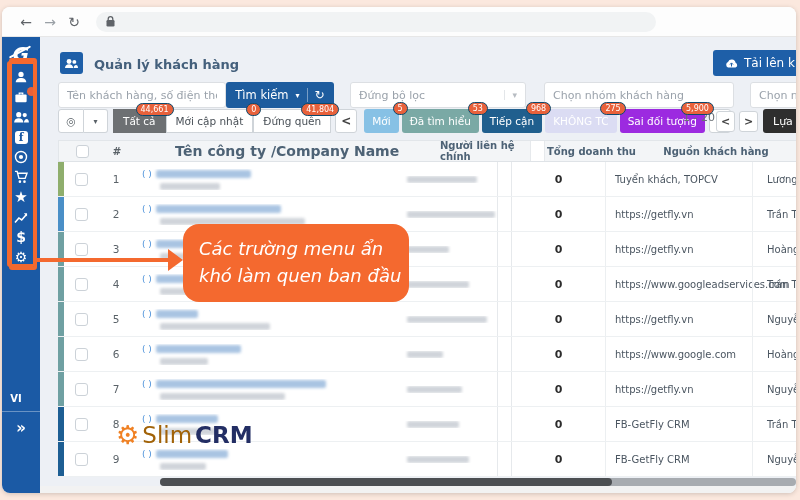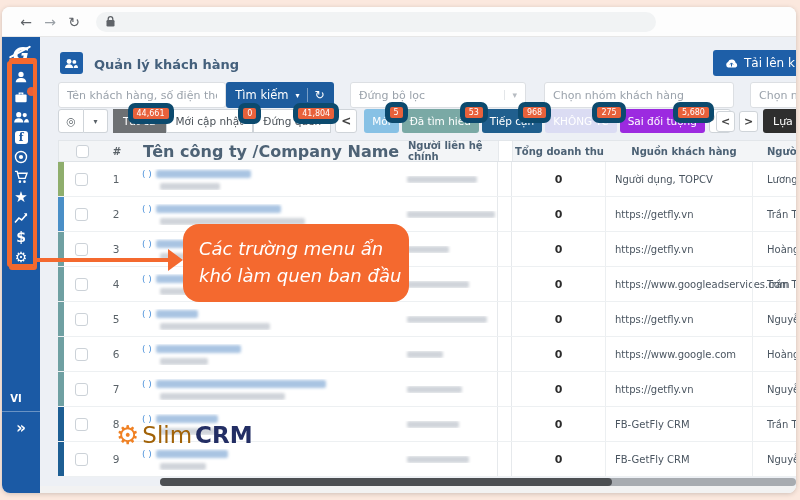--- a/index.html
+++ b/index.html
@@ -61,21 +61,21 @@
   .grp { display:flex; }
   .grp .sqbtn + .sqbtn { border-left:none; }
   .grp .sqbtn:first-child { border-radius:3px 0 0 3px; }
   .grp .sqbtn:last-child { border-radius:0 3px 3px 0; }
   .tab { position:relative; height:24px; border:1px solid #cfd4d9; background:#fff; color:#495057; font-size:10.5px;
          padding:0 9px; cursor:pointer; font-family:inherit; white-space:nowrap; }
   .tab.active { background:#6d7073; border-color:#6d7073; color:#fff; }
   .tabc { position:relative; height:24px; border:none; border-radius:3px; color:#fff; font-size:10.5px; padding:0 8px;
           margin-left:3px; cursor:pointer; font-family:inherit; white-space:nowrap; }
   .badge { position:absolute; top:-7px; right:-9px; background:#e8613b; color:#fff; font-size:8px; line-height:11px;
-           padding:0 4px; border-radius:7px; border:5px solid #0c4a6e; white-space:nowrap; z-index:3; }
+           padding:0 4px; border-radius:7px; border:1px solid #0c4a6e; white-space:nowrap; z-index:3; }
   .chevbtn { width:22px; height:24px; background:#fff; border:1px solid #cfd4d9; border-radius:3px; color:#444;
              font-weight:bold; font-size:12px; cursor:pointer; margin:0 4px; font-family:inherit; }
   .pag { position:absolute; top:74px; font-size:11px; color:#6a7075; }
   .pagbtn { position:absolute; top:74px; width:19px; height:21px; background:#fff; border:1px solid #cfd4d9; border-radius:3px;
             color:#444; font-size:11px; font-weight:bold; cursor:pointer; font-family:inherit; }
   .actbtn { position:absolute; left:761px; top:72px; height:24px; background:#2e2e2e; color:#fff; border:none; border-radius:3px;
             font-size:11px; padding:0 10px; white-space:nowrap; cursor:pointer; font-family:inherit; }
 
   
   .table { position:absolute; left:56px; top:103px; width:760px; }
@@ -243,38 +243,38 @@
           <button class="tab active">Tất cả<span class="badge" style="background: rgb(232, 97, 59);">44,661</span></button>
           <button class="tab">Mới cập nhật<span class="badge" style="background: rgb(232, 97, 59);">0</span></button>
           <button class="tab">Đứng quên<span class="badge" style="background: rgb(232, 97, 59); text-align: right;">41,804</span></button>
         </div>
       <button class="chevbtn">&lt;</button>
       <div id="tabs-colored" style="display:flex;">
           <button class="tabc" style="background: rgb(135, 193, 229); color: rgb(255, 255, 255);">Mới<span class="badge" style="background: rgb(232, 97, 59);">5</span></button>
           <button class="tabc" style="background: rgb(122, 169, 165); color: rgb(255, 255, 255);">Đã tìm hiểu<span class="badge" style="background: rgb(232, 97, 59);">53</span></button>
           <button class="tabc" style="background: rgb(32, 95, 142); color: rgb(255, 255, 255);">Tiếp cận<span class="badge" style="background: rgb(232, 97, 59);">968</span></button>
           <button class="tabc" style="background: rgb(219, 220, 243); color: rgb(255, 255, 255);">KHÔNG TC<span class="badge" style="background: rgb(232, 97, 59);">275</span></button>
-          <button class="tabc" style="background: rgb(156, 42, 224); color: rgb(255, 255, 255);">Sai đối tượng<span class="badge" style="background: rgb(232, 97, 59);">5,680</span></button>
+          <button class="tabc" style="background: rgb(156, 42, 224); color: rgb(255, 255, 255);">Sai đối tượng<span class="badge" style="background: rgb(232, 97, 59);">5,900</span></button>
         </div>
       <button class="chevbtn">&gt;</button>
     </div>
 
     <div class="pag" style="left:681px;">1 - 20</div>
     <button class="pagbtn" style="left:714px;">&lt;</button>
     <button class="pagbtn" style="left:737px;">&gt;</button>
     <button class="actbtn">Lựa chọ</button>
 
     <div class="table">
       <div class="thead">
         <div class="c-strip"></div>
         <div class="c-cb">
             <span class="cb"></span>
           </div>
         <div class="c-num">#</div>
-        <div class="c-comp" style="font-size:16px;">Tên công ty /Company Name</div>
+        <div class="c-comp" style="font-size:14px;margin-left:32px;">Tên công ty /Company Name</div>
         <div class="c-cont">Người liên hệ chính</div>
         <div class="c-gap"></div>
         <div class="c-rev" style="font-weight:bold; font-size:10px; color:#4d6275;">Tổng doanh thu</div>
         <div class="c-src" style="font-weight:bold; color:#4d6275;">Nguồn khách hàng</div>
         <div class="c-asg" style="font-weight:bold; color:#4d6275;">Người</div>
       </div>
       <div id="tbody">
           <div class="trow">
             <div class="c-strip" style="background:#8fae6d"></div>
     <div class="c-cb">
@@ -286,21 +286,21 @@
                 <span class="miniicons">( )</span>
       <span class="blur-blue" style="width:95px"></span>
               </div>
       <span class="blur-gray" style="width:60px; margin-left:18px;"></span>
     </div>
     <div class="c-cont">
               <span class="blur-gray" style="width:70px; margin-top:0;"></span>
             </div>
     <div class="c-gap"></div>
     <div class="c-rev">0</div>
-    <div class="c-src">Người dụng, TOPCV</div>
+    <div class="c-src">Tuyển khách, TOPCV</div>
     <div class="c-asg">Lương H</div>
           </div>
           <div class="trow">
             <div class="c-strip" style="background:#4a8fc7"></div>
     <div class="c-cb">
               <span class="cb"></span>
             </div>
     <div class="c-num">2</div>
     <div class="c-comp">
       <div class="compline">

